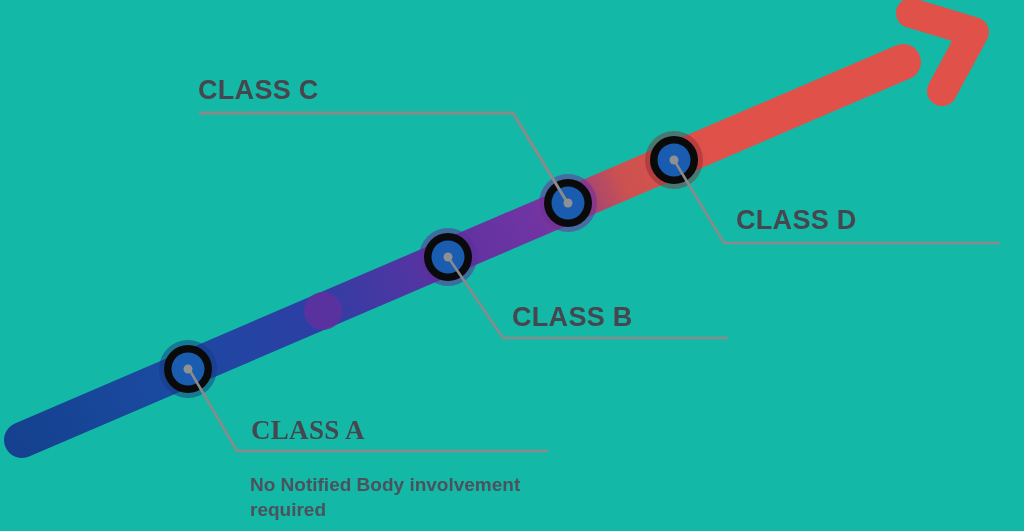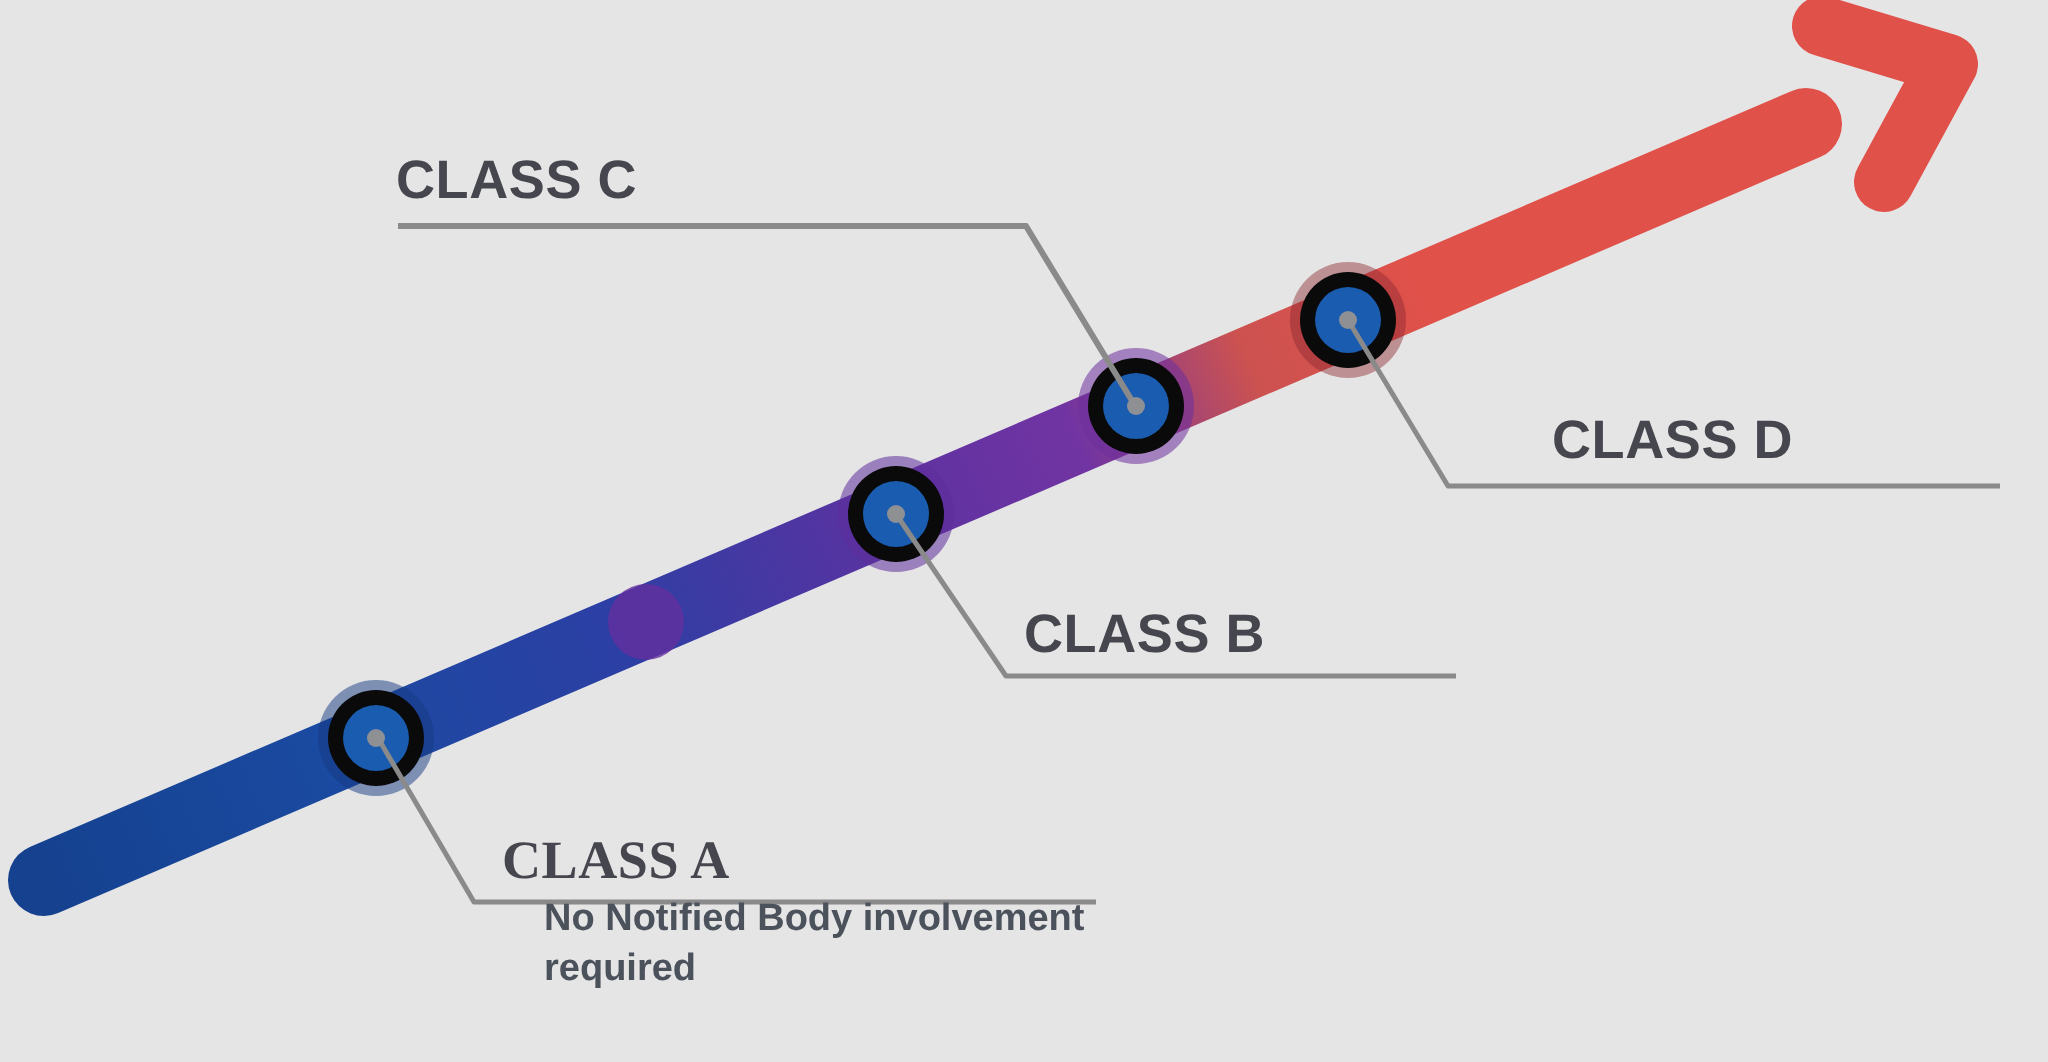--- a/index.html
+++ b/index.html
@@ -1,31 +1,31 @@
 <!DOCTYPE html>
 <html><head>
 <meta charset="utf-8">
 <style>
   html,body{margin:0;padding:0;background:#ffffff;}
   .canvas{
-    position:relative;width:1024px;height:531px;background:#e5e5e5;
+    position:relative;width:1024px;height:531px;background:#14b8a6;
     overflow:hidden;font-family:"Liberation Sans", sans-serif;
   }
   .arrow-svg{position:absolute;left:0;top:0;}
   .class-label{
     position:absolute;font-weight:bold;font-size:27px;color:#46464E;
     letter-spacing:.3px;white-space:nowrap;line-height:1;
   }
   .label-c{left:198px;top:77px;}
-  .label-d{left:736px;top:207px;margin-left:40px;}
+  .label-d{left:736px;top:207px;}
   .label-b{left:512px;top:304px;}
   .label-a{left:251px;top:417px;font-family:Liberation Serif, serif;}
   .note{
-    position:absolute;left:250px;top:447px;width:300px;
-    font-weight:bold;font-size:19px;line-height:25px;color:#4C525C;margin-left:22px;
+    position:absolute;left:250px;top:472px;width:300px;
+    font-weight:bold;font-size:19px;line-height:25px;color:#4C525C;
   }
 </style>
 </head>
 <body>
 
 <div class="canvas">
 
   <svg class="arrow-svg" width="1024" height="531" viewBox="0 0 1024 531">
     <defs>
       <linearGradient id="shaftGrad" gradientUnits="userSpaceOnUse" x1="22" y1="440" x2="978" y2="30">

